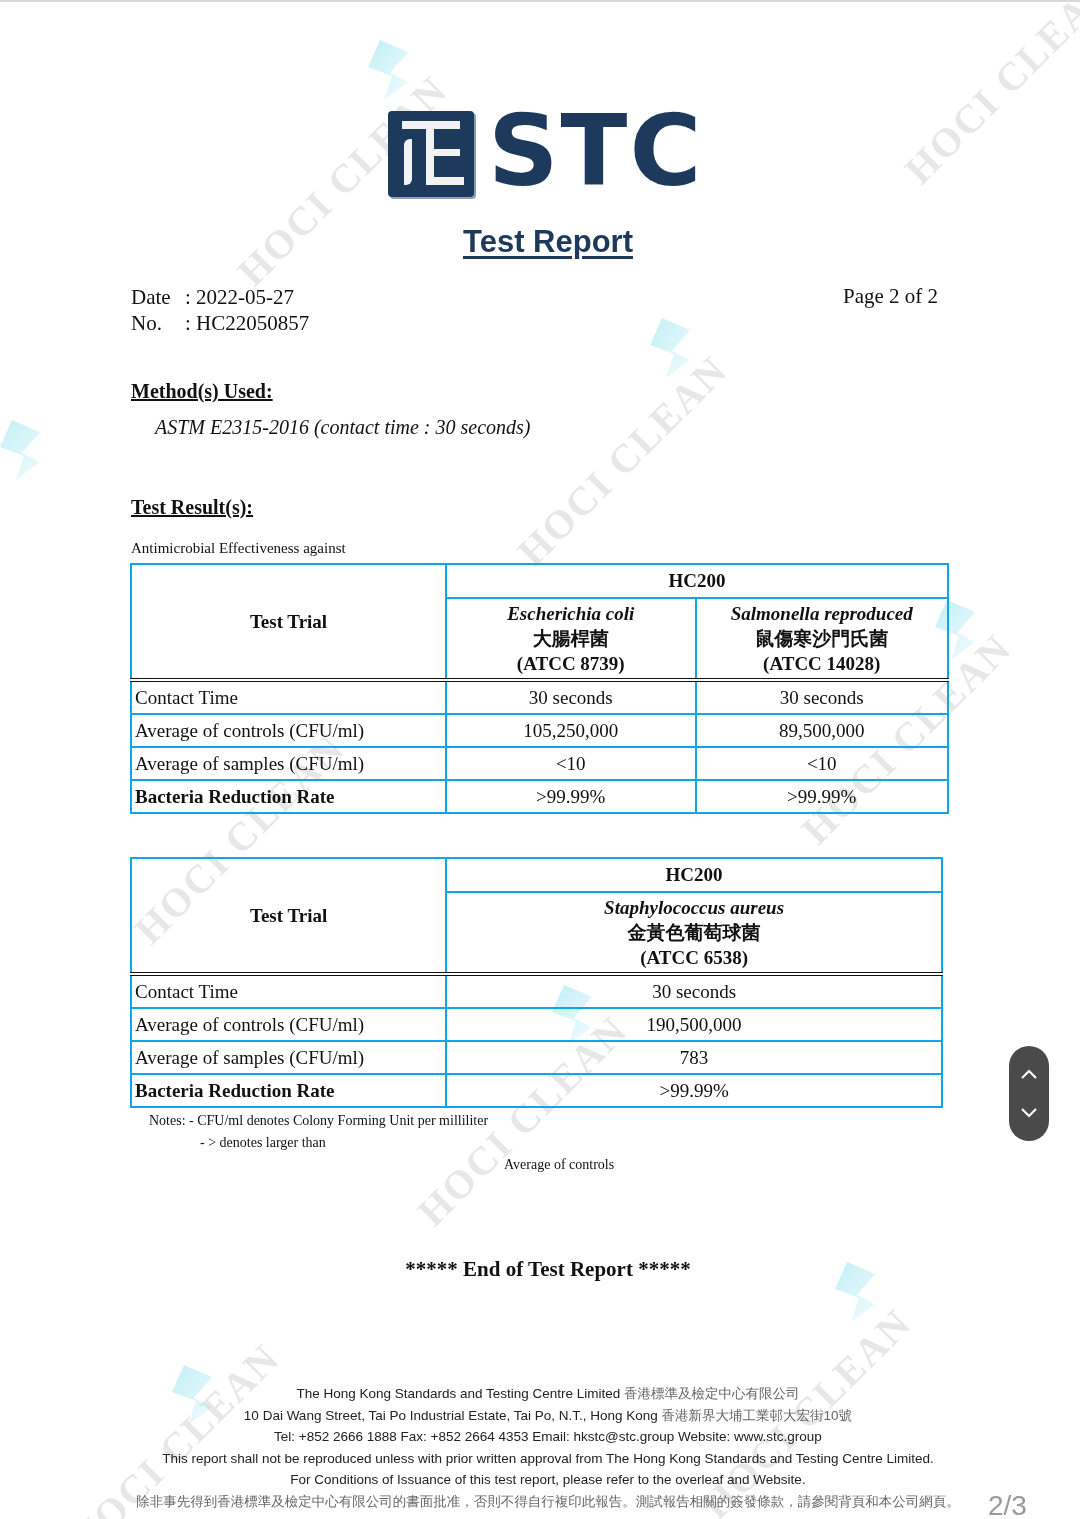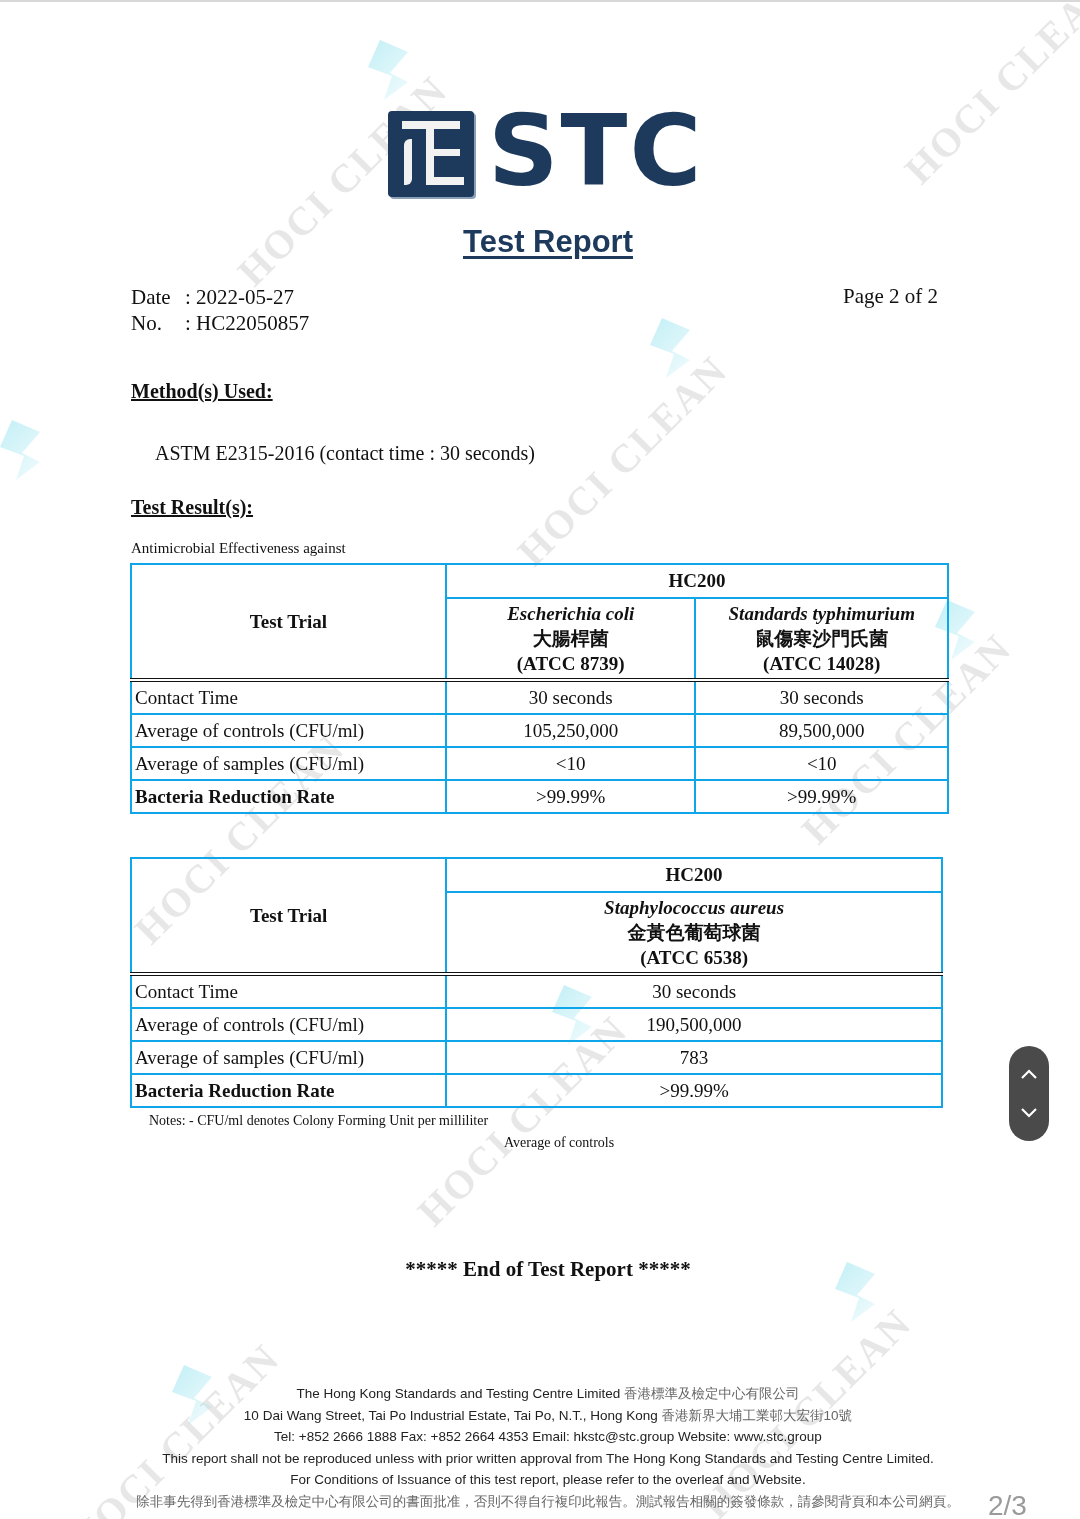--- a/index.html
+++ b/index.html
@@ -34,21 +34,21 @@
     }
     .title {
       position: absolute; left: 0; width: 1096px; top: 224px; text-align: center;
       font-family: "Liberation Sans", sans-serif; font-weight: bold; font-size: 31px;
       color: #1d3a5c; text-decoration: underline; text-underline-offset: 4px;
     }
     .meta { position: absolute; left: 131px; top: 284px; font-size: 21px; line-height: 26px; }
     .meta .lbl { display: inline-block; width: 54px; }
     .page-of { position: absolute; left: 843px; top: 284px; font-size: 21px; }
     .h-sec { position: absolute; left: 131px; font-size: 20px; font-weight: bold; text-decoration: underline; }
-    .method { position: absolute; left: 155px; top: 442px; font-size: 20px; }
+    .method { position: absolute; left: 155px; top: 416px; font-size: 20px; font-style: italic; }
     .intro { position: absolute; left: 131px; top: 540px; font-size: 15px; }
     table.res {
       position: absolute; border-collapse: collapse; font-size: 19px;
       font-family: "Liberation Serif", serif;
     }
     table.res td { border: 2px solid #0ea5e9; padding: 0 3px; height: 31px; }
     table.res td.lab { text-align: left; }
     table.res td.val { text-align: center; }
     table.res td.hdr { text-align: center; font-weight: bold; }
     table.res td.org { text-align: center; line-height: 25px; padding: 2px 21px; }
@@ -133,21 +133,21 @@
     <td class="hdr" rowspan="2">Test Trial</td>
     <td class="hdr" colspan="2" style="height:32px;">HC200</td>
   </tr>
   <tr>
     <td class="org">
       <div class="it">Escherichia coli</div>
       <div class="bold">大腸桿菌</div>
       <div class="bold">(ATCC 8739)</div>
     </td>
     <td class="org">
-      <div class="it">Standards typhimurium</div>
+      <div class="it">Salmonella reproduced</div>
       <div class="bold">鼠傷寒沙門氏菌</div>
       <div class="bold">(ATCC 14028)</div>
     </td>
   </tr>
   <tr class="thick">
     <td class="lab">Contact Time</td>
     <td class="val">30 seconds</td>
     <td class="val">30 seconds</td>
   </tr>
   <tr>
@@ -199,20 +199,21 @@
   </tr>
   <tr>
     <td class="lab bold">Bacteria Reduction Rate</td>
     <td class="val">&gt;99.99%</td>
   </tr>
 </tbody>
   </table>
 
 <div class="notes">
   <div><span>Notes:</span> <span>- CFU/ml denotes Colony Forming Unit per milliliter</span></div>
+  <div class="ind">- &gt; denotes larger than</div>
   <div class="den">Average of controls</div>
 </div>
 
 <div class="end">***** End of Test Report *****</div>
 
 <div class="footer">
   <div><span>The Hong Kong Standards and Testing Centre Limited </span><span class="cn">香港標準及檢定中心有限公司</span></div>
   <div><span>10 Dai Wang Street, Tai Po Industrial Estate, Tai Po, N.T., Hong Kong </span><span class="cn">香港新界大埔工業邨大宏街10號</span></div>
   <div>Tel: +852 2666 1888  Fax: +852 2664 4353     Email: hkstc@stc.group    Website: www.stc.group</div>
   <div>This report shall not be reproduced unless with prior written approval from The Hong Kong Standards and Testing Centre Limited.</div>

